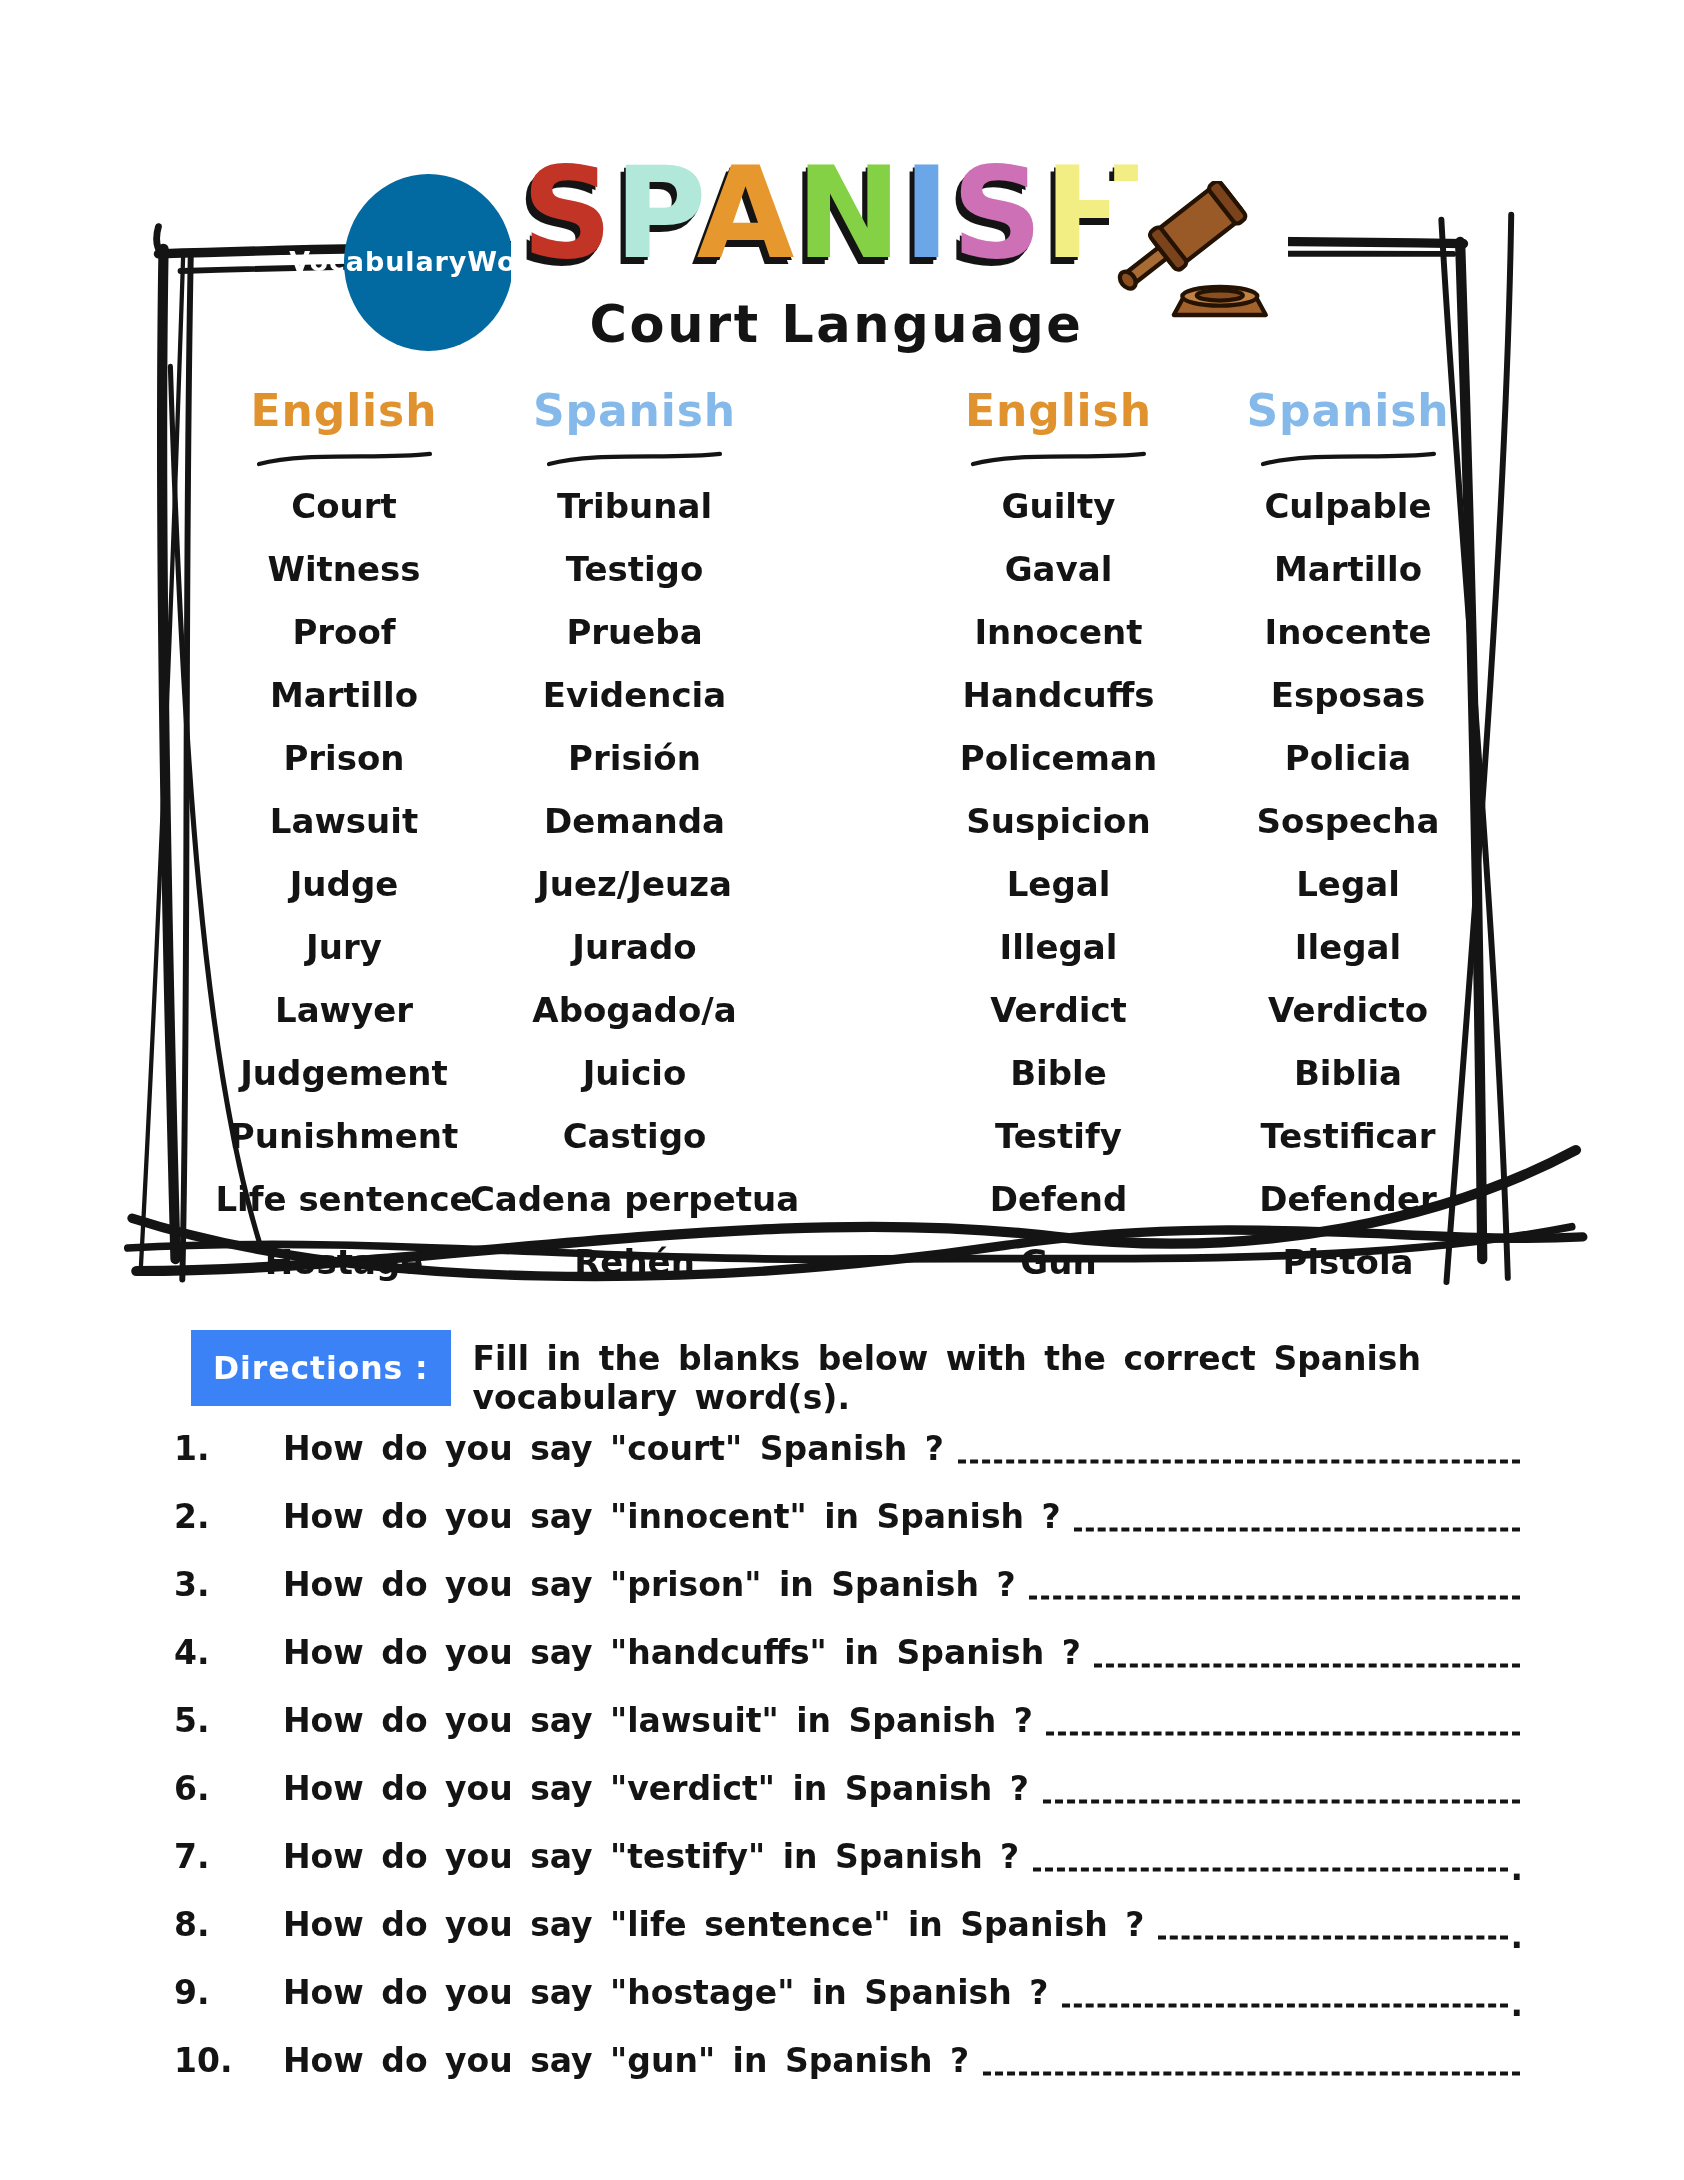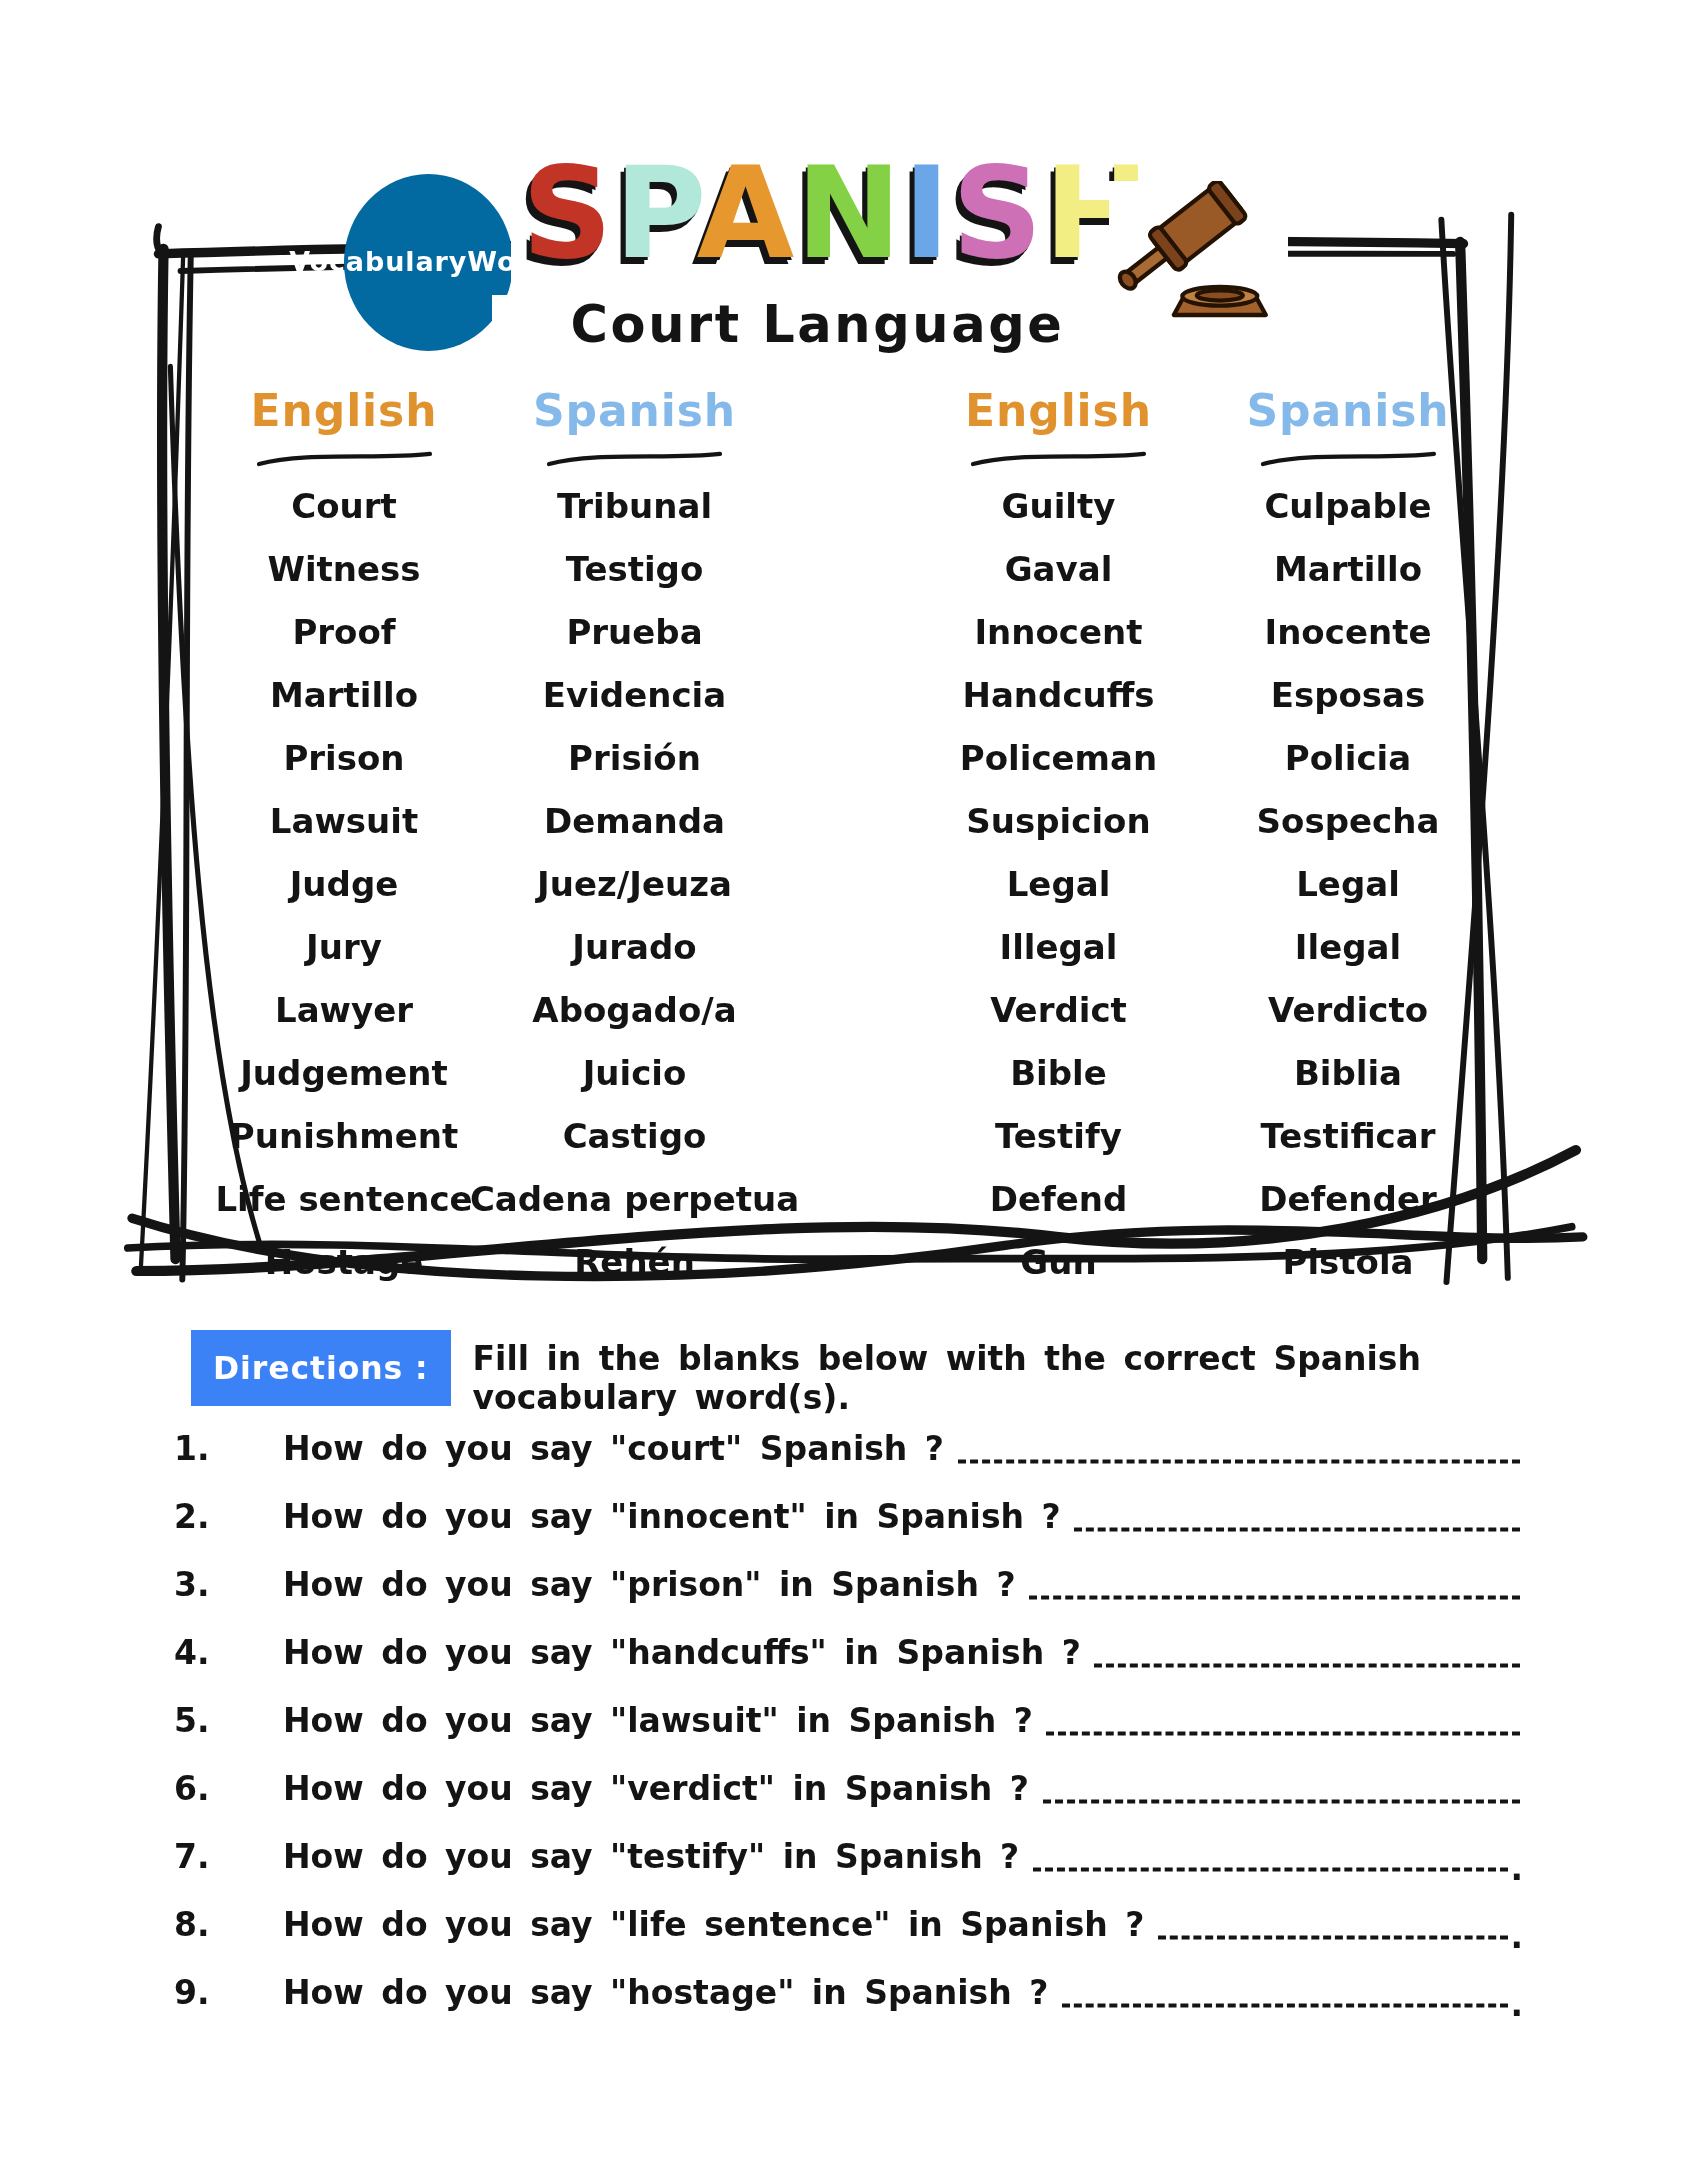--- a/index.html
+++ b/index.html
@@ -14,21 +14,21 @@
   .nameline .blank{border-bottom:4.3px dashed #141414;transform:translateY(12px);}
   .b-name{width:761px;}.b-class{width:193px;}.b-date{width:213px;}
   
   .badge{position:absolute;left:344px;top:174px;width:169px;height:177px;background:#0369a1;
          border-radius:50%;display:flex;flex-direction:row;justify-content:center;align-items:center;
          color:#fff;font-size:27px;font-weight:bold;line-height:1.35;letter-spacing:0.9px;z-index:2;text-align:center;}
   
   .title{position:absolute;left:511px;top:143px;width:651px;background:#fff;text-align:center;
          font-size:126px;font-weight:bold;line-height:1.12;z-index:2;letter-spacing:1.7px;white-space:nowrap;}
   .title span{text-shadow:-5.1px 6.8px 0 #141414,-1.7px 2.6px 0 #141414;}
-  .subtitle{position:absolute;left:492px;top:295px;width:651px;background:#fff;text-align:center;
+  .subtitle{position:absolute;left:511px;top:295px;width:651px;background:#fff;text-align:center;
             font-size:51px;font-weight:bold;letter-spacing:2.6px;z-index:2;padding-bottom:8.5px;}
   .gavel{position:absolute;left:1109px;top:181px;z-index:2;background:#fff;}
   
   .vocab{position:absolute;left:194px;top:385px;z-index:1;display:flex;}
   .col{display:flex;flex-direction:column;align-items:center;gap:8px;}
   .c0{width:300px}.c1{width:281px}.c2{width:281px;margin-left:143px}.c3{width:298px}
   .colhead{font-size:44px;font-weight:bold;height:55px;letter-spacing:0.9px;}
   .swash{width:181px;height:22px;margin-top:0;}
   .swash path{stroke:#141414;stroke-width:5;fill:none;stroke-linecap:round;}
   .word{height:55px;display:flex;align-items:center;font-size:34px;font-weight:bold;white-space:nowrap;}
@@ -231,16 +231,22 @@
       <span class="qtext">How do you say "life sentence" in Spanish ?</span>
       <span class="qblank"></span>
       <span class="qsuffix">.</span>
     </div>
     <div class="q">
       <span class="qnum">9.</span>
       <span class="qtext">How do you say "hostage" in Spanish ?</span>
       <span class="qblank"></span>
       <span class="qsuffix">.</span>
     </div>
+    <div class="q">
+      <span class="qnum">10.</span>
+      <span class="qtext">How do you say "gun" in Spanish ?</span>
+      <span class="qblank"></span>
+      <span class="qsuffix"></span>
+    </div>
   </div>
 
 </div>
 
 
 </body></html>

